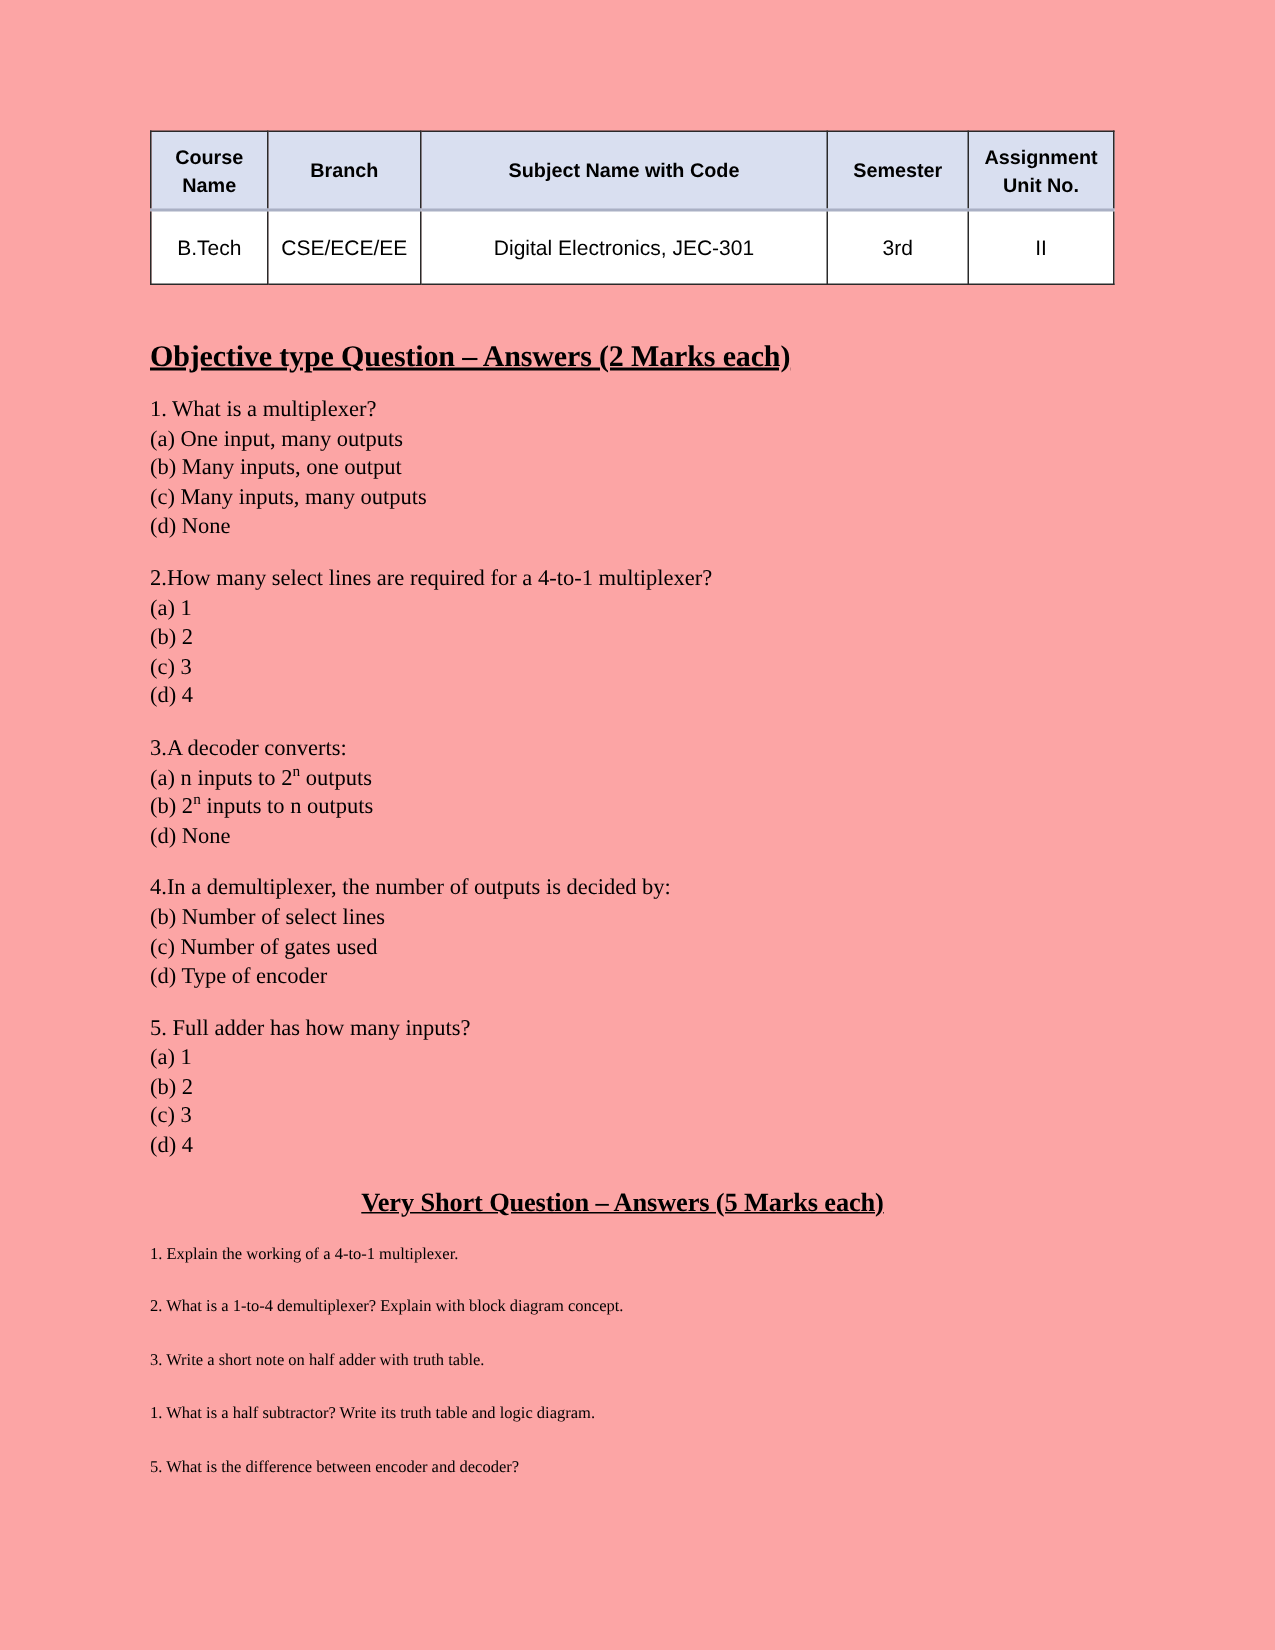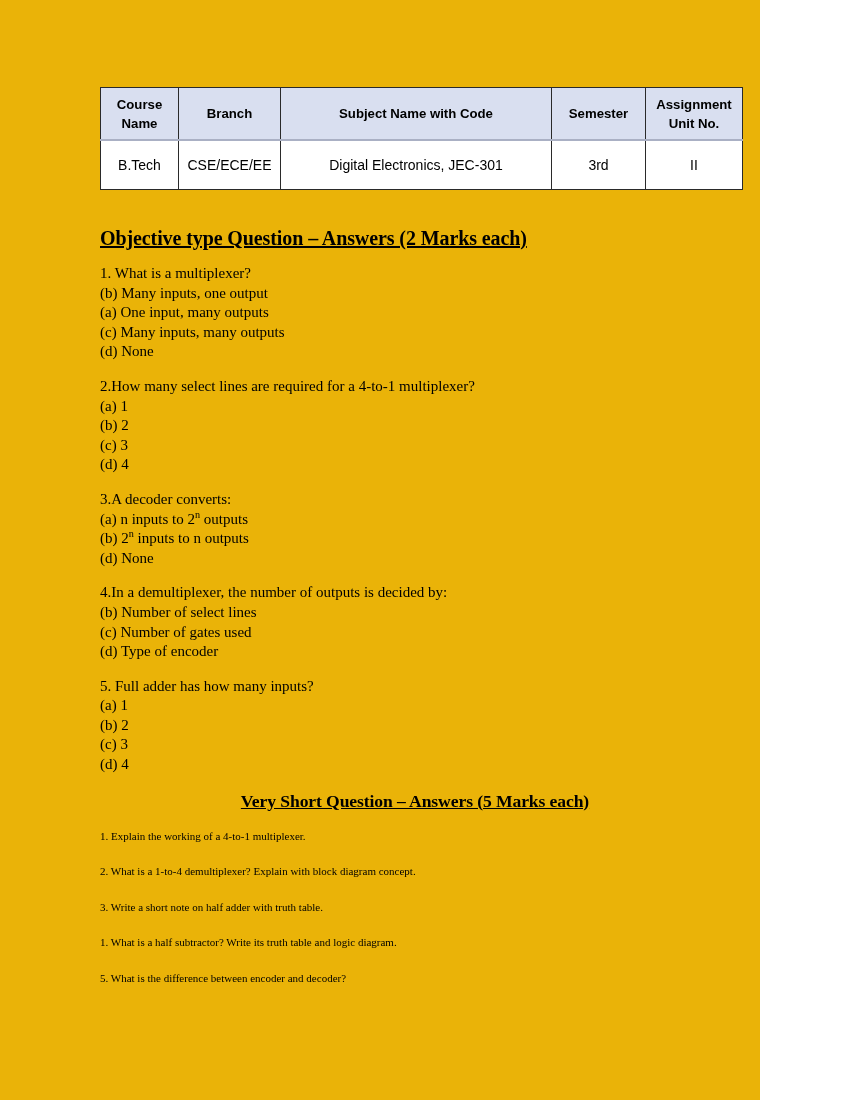--- a/index.html
+++ b/index.html
@@ -12,23 +12,23 @@
     height: 1100px;
     position: relative;
     font-family: "Liberation Serif", serif;
     color: #000000;
     overflow: hidden;
   }
 
   .page {
     position: absolute;
     left: 0; top: 0;
-    width: 760px;
+    width: 850px;
     height: 1100px;
-    background: #eab308;
+    background: #fca5a5;
   }
 
   
   .info-table-wrap {
     position: absolute;
     left: 100px;
     top: 87px;
     width: 619px;
   }
   table.info-table {
@@ -156,22 +156,22 @@
   </div>
 
   <div class="content">
 
     <div class="section-heading h-objective">Objective type Question – Answers (2 Marks each)</div>
 
     <div>
 
       <div class="qblock">
         <p class="qtext"><span class="qnum">1. </span><span class="qbody">What is a multiplexer?</span></p>
+        <p class="opt">(a) One input, many outputs</p>
         <p class="opt">(b) Many inputs, one output</p>
-        <p class="opt">(a) One input, many outputs</p>
         <p class="opt">(c) Many inputs, many outputs</p>
         <p class="opt">(d) None</p>
       </div>
 
       <div class="qblock">
         <p class="qtext"><span class="qnum">2.</span><span class="qbody">How many select lines are required for a 4-to-1 multiplexer?</span></p>
         <p class="opt">(a) 1</p>
         <p class="opt">(b) 2</p>
         <p class="opt">(c) 3</p>
         <p class="opt">(d) 4</p>

